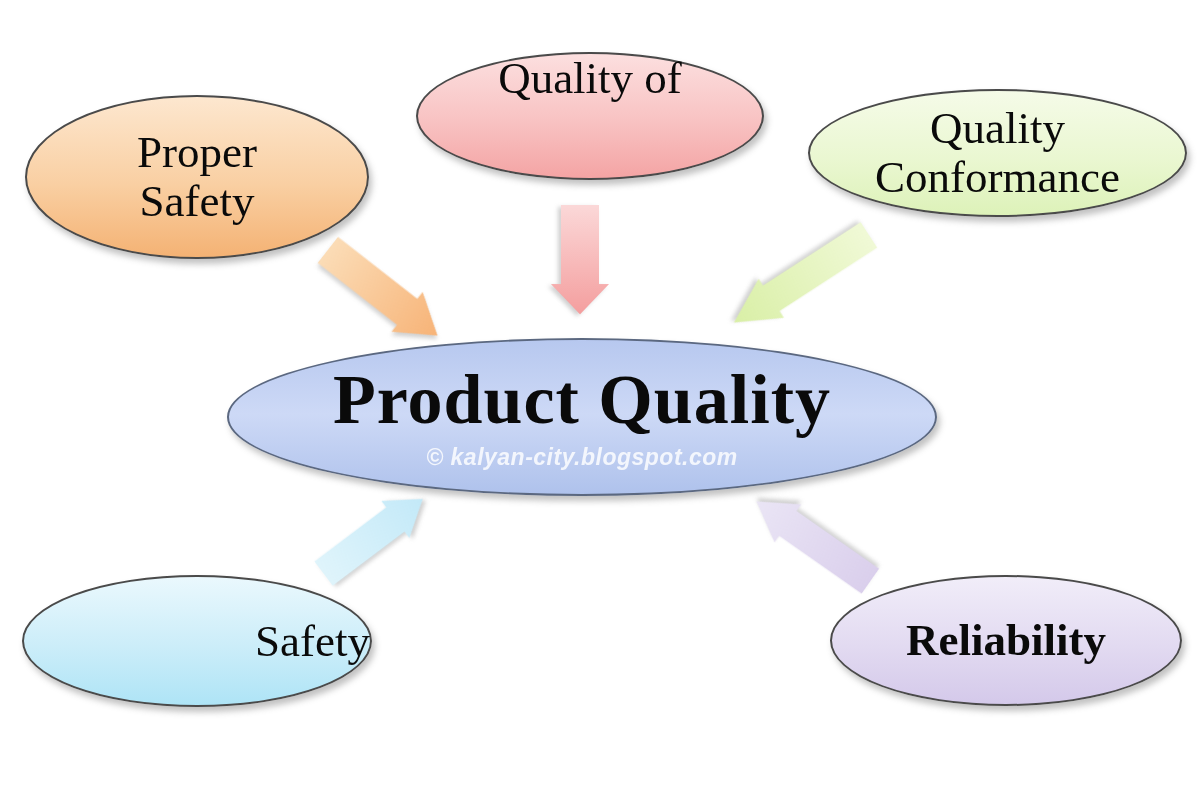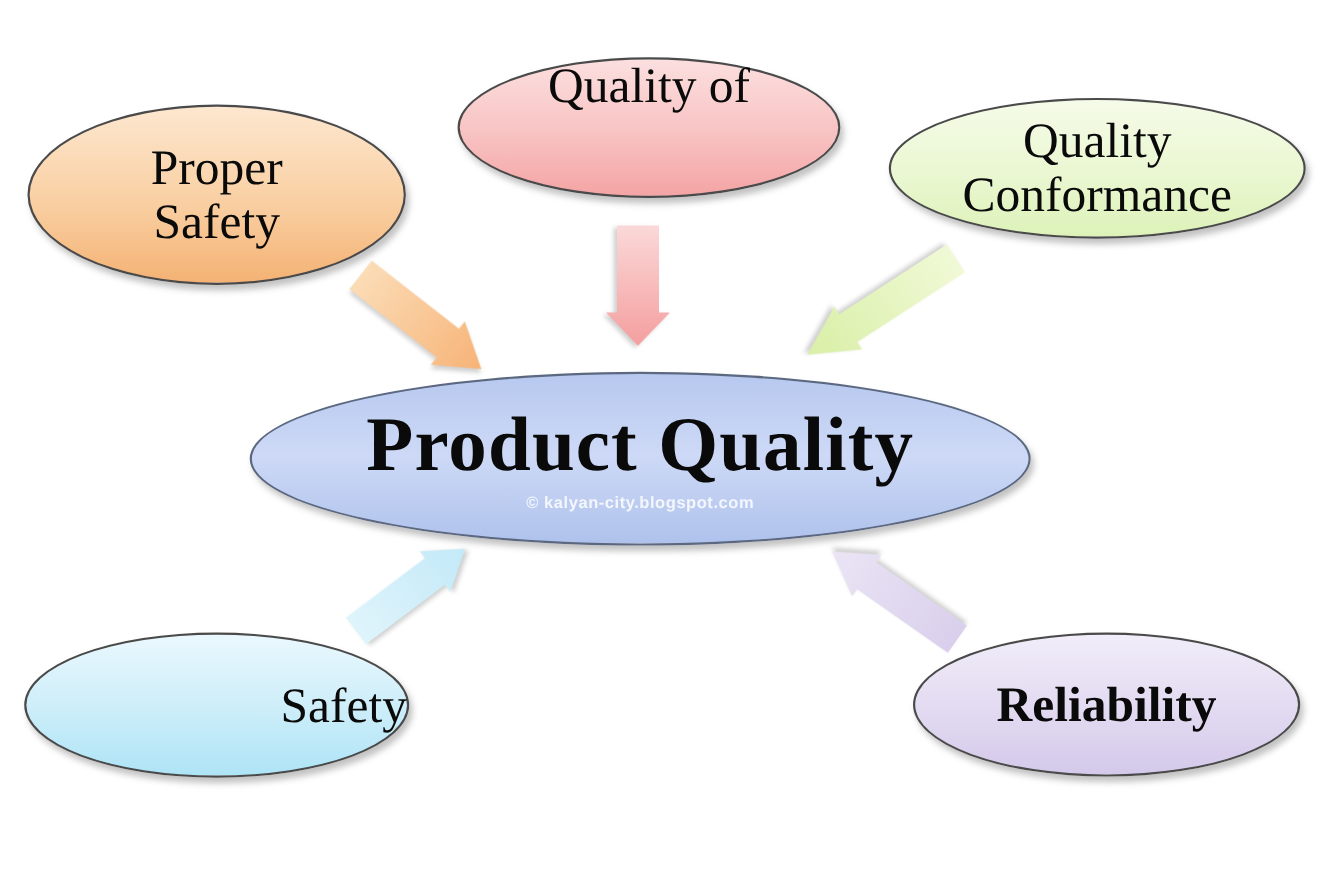--- a/index.html
+++ b/index.html
@@ -57,24 +57,25 @@
   }
   .center-label{
     font-size:70px;
     font-weight:bold;
     line-height:1.05;
     letter-spacing:1px;
   }
   .watermark{
     margin-top:8px;
     font-family:"Liberation Sans", sans-serif;
-    font-size:15px;
+    font-size:23px;
     font-weight:bold;
     color:rgba(255,255,255,0.82);
     letter-spacing:0.5px;
+    font-style:italic;
   }
   .arrow{
     position:absolute;
     filter:drop-shadow(2px 3px 2px rgba(120,120,120,0.35));
   }
   .arrow-orange{left:313px;top:267px;width:140px;height:52px;transform:rotate(38deg);}
   .arrow-red{left:525px;top:230px;width:110px;height:60px;transform:rotate(90deg);}
   .arrow-green{left:720px;top:255px;width:162px;height:48px;transform:rotate(147deg);}
   .arrow-blue{left:311px;top:512px;width:125px;height:48px;transform:rotate(-37deg);}
   .arrow-purple{left:743px;top:517px;width:140px;height:48px;transform:rotate(215deg);}

